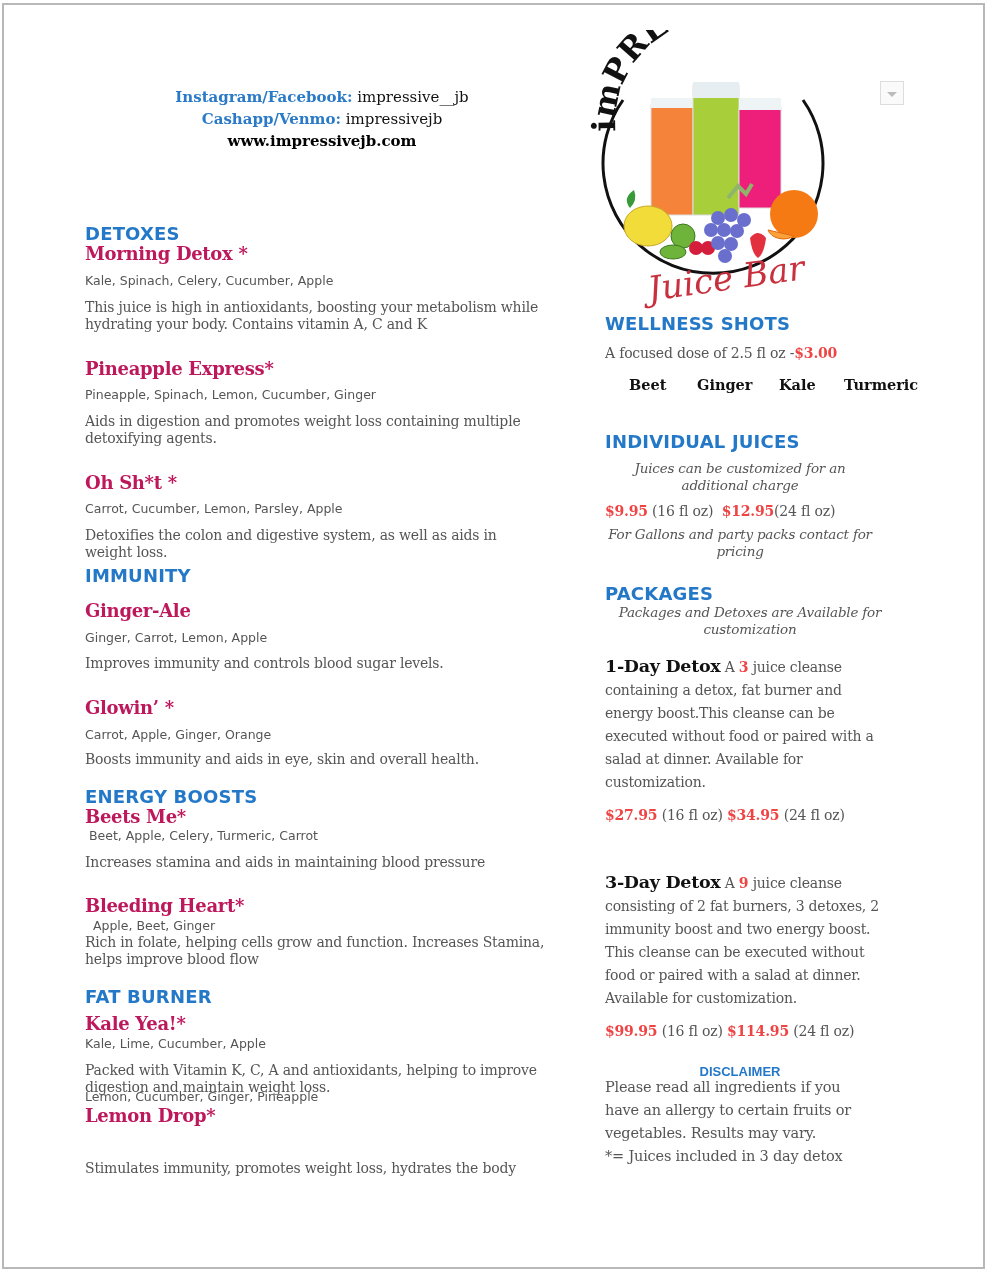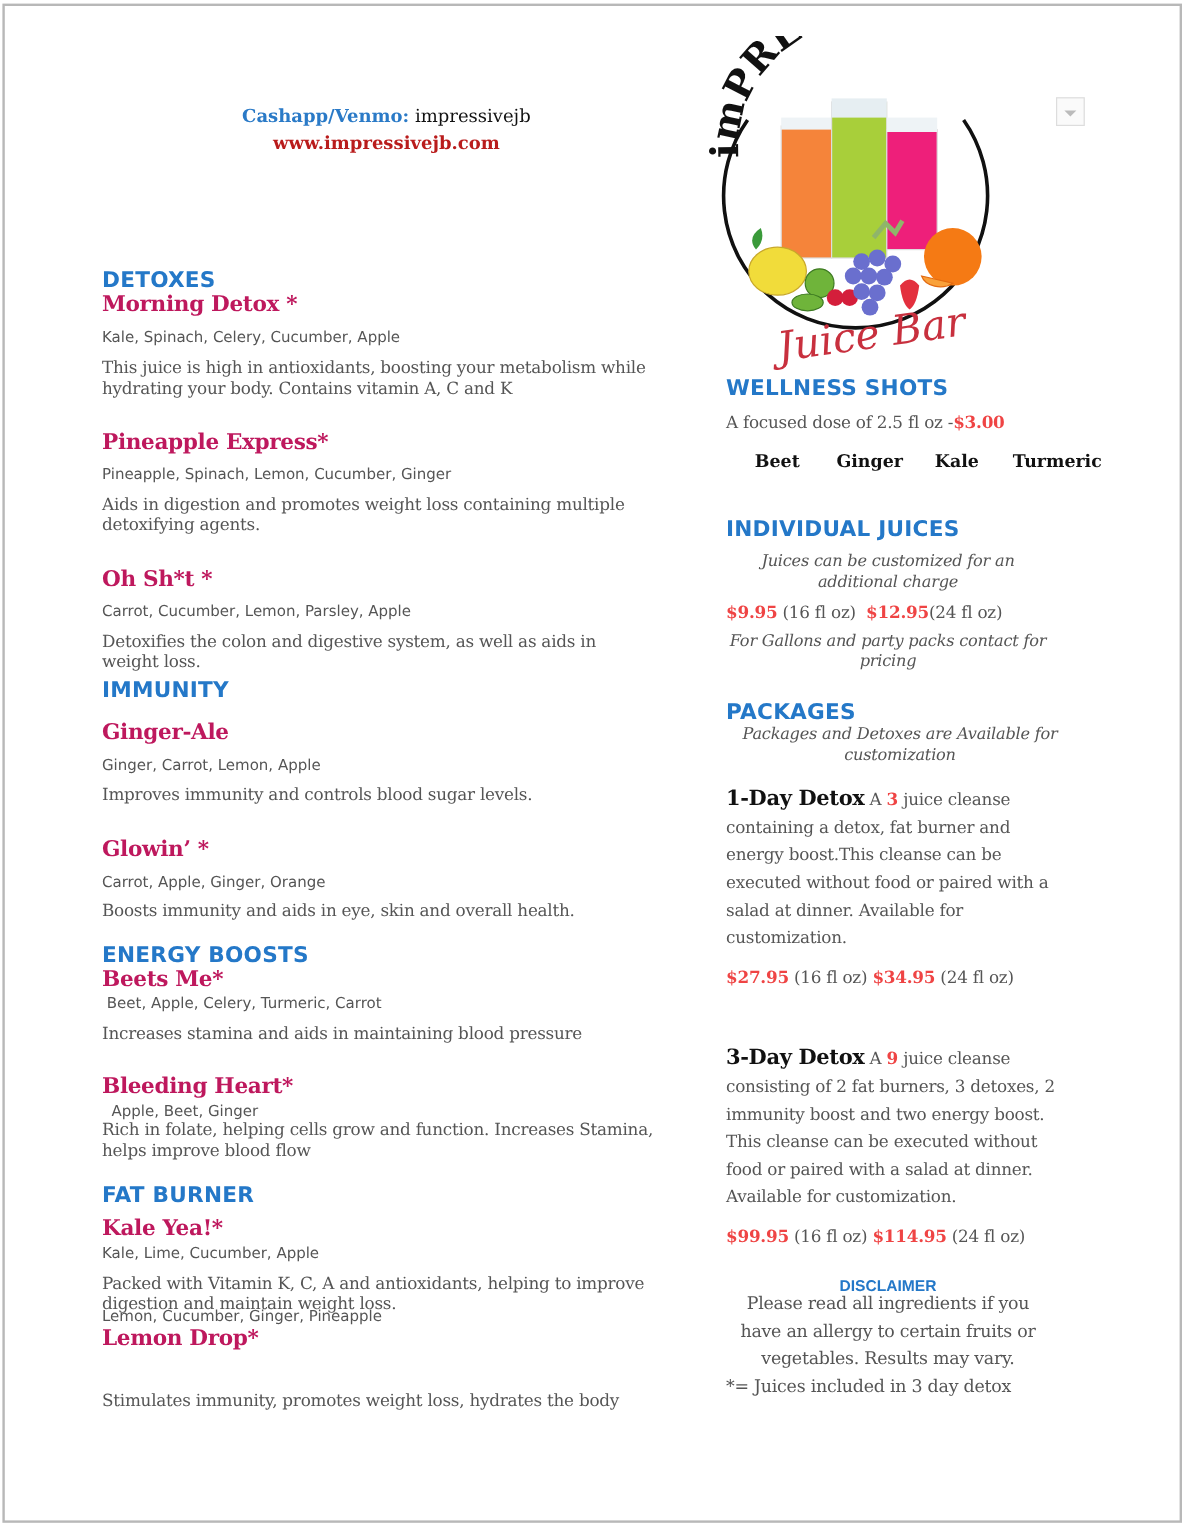--- a/index.html
+++ b/index.html
@@ -6,21 +6,21 @@
     body { width:991px; height:1274px; position:relative; overflow:hidden; }
     .page {
       position:absolute; left:2px; top:3px; width:983px; height:1266px;
       border:2px solid #b8b8b8; border-bottom-width:2px; background:#fff; box-sizing:border-box;
     }
 
     .header { position:absolute; left:85px; width:474px; top:86px; text-align:center; }
     .title { font-family:"DejaVu Serif", serif; font-weight:bold; color:#F26E35; font-size:32px; letter-spacing:-0.5px; line-height:44px; }
     .contact { font-family:"DejaVu Serif", serif; font-size:15px; line-height:22px; color:#111; }
     .contact .lbl { color:#2A7AC7; font-weight:bold; }
-    .contact .web { color:#b91c1c; font-weight:bold; }
+    .contact .web { color:#000000; font-weight:bold; }
 
     .col-left { position:absolute; left:85px; top:220px; width:480px; }
     .sec-h { font-family:"DejaVu Sans", "Liberation Sans", sans-serif; font-weight:bold; color:#2478C8; font-size:18px; line-height:22px; letter-spacing:0.2px; }
     .item-name { font-family:"DejaVu Serif", serif; font-weight:bold; color:#be185d; font-size:18px; line-height:24px; letter-spacing:-0.3px; }
     .ingr { font-family:"DejaVu Sans", "Liberation Sans", sans-serif; color:#555; font-size:12.5px; line-height:18px; }
     .desc { font-family:"DejaVu Serif", serif; color:#555; font-size:14px; line-height:17px; letter-spacing:-0.2px; }
     .abs { position:absolute; left:0; }
 
     .logo { position:absolute; left:578px; top:30px; width:270px; height:280px; }
 
@@ -34,28 +34,29 @@
     }
 
     .col-right { position:absolute; left:605px; top:310px; width:280px; }
     .r-text { font-family:"DejaVu Serif", serif; color:#555; font-size:14px; line-height:23px; letter-spacing:-0.2px; }
     .r-bold { font-family:"DejaVu Serif", serif; color:#ef4444; font-weight:bold; }
     .r-italic { font-family:"DejaVu Serif", serif; font-style:italic; color:#555; font-size:13.5px; line-height:17px; text-align:center; letter-spacing:-0.2px; }
     .shots { display:flex; gap:0; font-family:"DejaVu Serif", serif; font-weight:bold; font-size:14.5px; color:#111; }
     .shots span { display:inline-block;margin-left:16px; }
     .pkg-name { font-family:"DejaVu Serif", serif; font-weight:bold; color:#111; font-size:17.5px; letter-spacing:-0.3px; }
     .disc-h { font-family:Liberation Sans, sans-serif; font-weight:bold; color:#2478C8; font-size:13px; text-align:center; line-height:16px; }
-    .disc-t { font-family:"DejaVu Serif", serif; color:#555; font-size:14.5px; line-height:23px; text-align:center; letter-spacing:-0.2px; }
+    .disc-t { font-family:"DejaVu Serif", serif; color:#555; font-size:14.5px; line-height:23px; letter-spacing:-0.2px; }
   </style>
 </head>
 <body>
 
 <div class="page"></div>
 
 <div class="header">
+  <div class="contact"><span class="lbl">Instagram/Facebook:</span><span> impressive__jb</span></div>
   <div class="contact"><span class="lbl">Cashapp/Venmo:</span><span> impressivejb</span></div>
   <div class="contact"><span class="web">www.impressivejb.com</span></div>
 </div>
 
 <div class="col-left">
 
   <div class="abs sec-h" style="top:3px">DETOXES</div>
   <div class="abs item-name" style="top:22px">Morning Detox *</div>
   <div class="abs ingr" style="top:52px">Kale, Spinach, Celery, Cucumber, Apple</div>
   <div class="abs desc" style="top:79px; width:480px">This juice is high in antioxidants, boosting your  metabolism while hydrating your body. Contains vitamin A, C and K</div>

